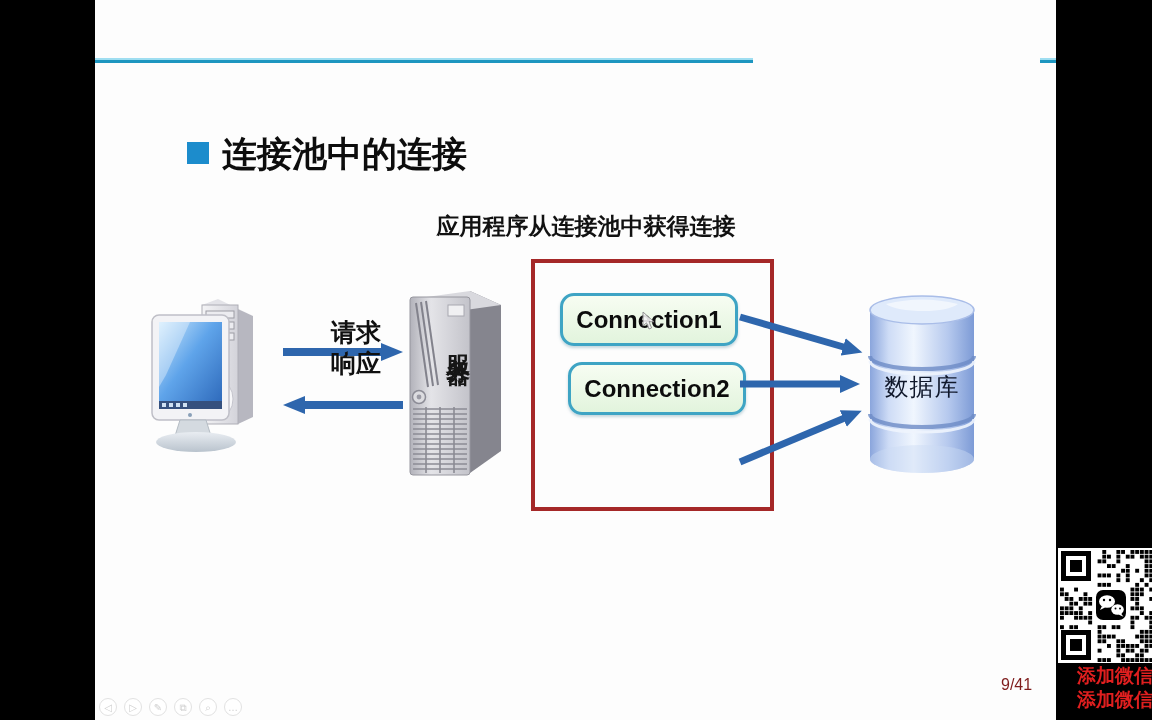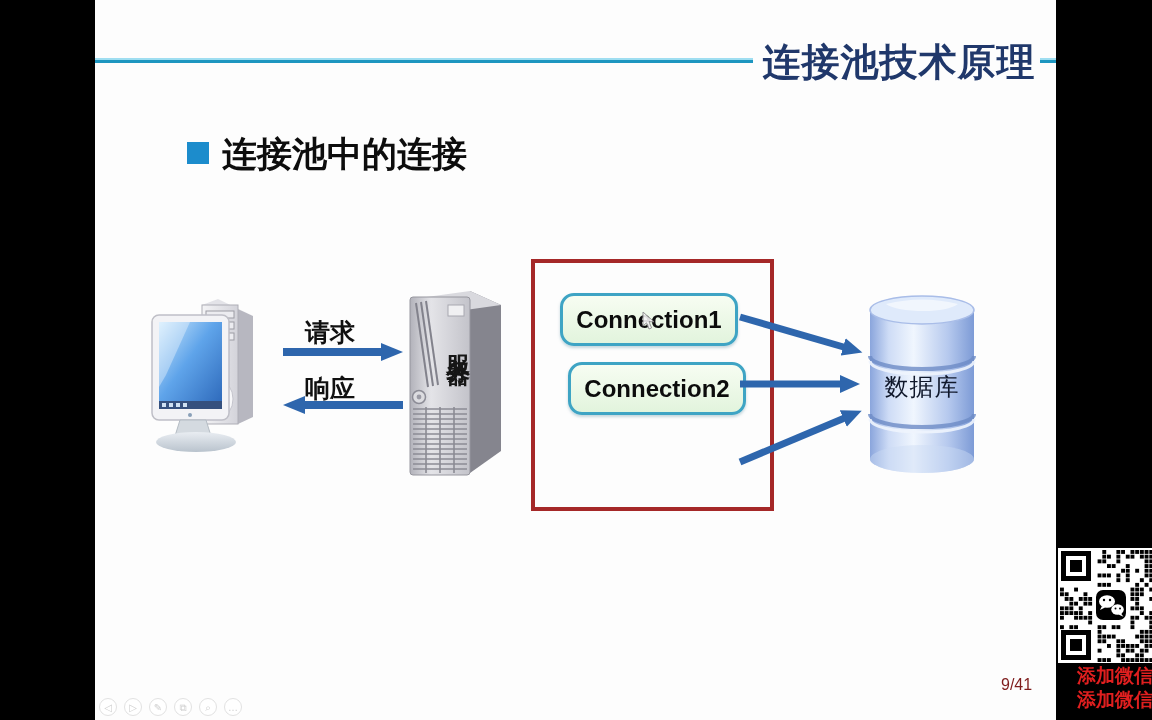--- a/index.html
+++ b/index.html
@@ -19,23 +19,23 @@
                color:#20386b;letter-spacing:1px;white-space:nowrap;}
 
   
   .heading-bullet{left:187px;top:142px;width:22px;height:22px;background:#1c8ccc;}
   .section-heading{left:222px;top:131px;font-size:35px;font-weight:bold;color:#0d0d0d;white-space:nowrap;text-align:center;}
 
   
   .caption{left:400px;top:211px;width:372px;text-align:center;font-size:23px;font-weight:bold;color:#111;}
 
   
-  .flow-label{width:76px;text-align:left;font-size:25px;font-weight:bold;color:#101010;}
+  .flow-label{width:76px;text-align:right;font-size:25px;font-weight:bold;color:#101010;}
   .lbl-req{left:305px;top:316px;}
-  .lbl-resp{left:305px;top:372px;}
+  .lbl-resp{left:305px;top:347px;}
 
   
   .pool-rect{left:531px;top:259px;width:243px;height:252px;border:4px solid #a52828;box-sizing:border-box;}
 
   
   .conn-box{left:560px;width:178px;height:53px;border:3px solid #3ea4c4;border-radius:14px;
             box-sizing:border-box;background:linear-gradient(180deg,#f7fdf2,#e2f4dd);
             display:flex;align-items:center;justify-content:center;
             font-size:24px;font-weight:bold;color:#0c0c0c;
             box-shadow:0 2px 3px rgba(90,140,160,.35);}
@@ -63,26 +63,26 @@
             color:#cfcfcf;font-size:10px;line-height:18px;text-align:center;padding:0;cursor:pointer;}
 </style>
 </head>
 <body>
 
 <div class="stage">
 
   <div class="abs bar-left"></div>
 
   <div class="abs divider l"></div>
-  <div class="abs slide-title">连接池技术原理</div>
   <div class="abs divider r"></div>
 
   <div class="abs heading-bullet"></div>
   <div class="abs section-heading">连接池中的连接</div>
 
+  <div class="abs caption">应用程序从连接池中获得连接</div>
 
   <svg class="abs" style="left:150px;top:295px;" width="110" height="160" viewBox="0 0 110 160">
     <defs>
       <linearGradient id="twr" x1="0" y1="0" x2="1" y2="0">
         <stop offset="0" stop-color="#f4f4f6"></stop>
           <stop offset="1" stop-color="#d3d3da"></stop>
       </linearGradient>
       <linearGradient id="scr" x1="0" y1="0" x2="1" y2="1">
         <stop offset="0" stop-color="#cfeafd"></stop>
           <stop offset="0.45" stop-color="#5fa4ea"></stop>

